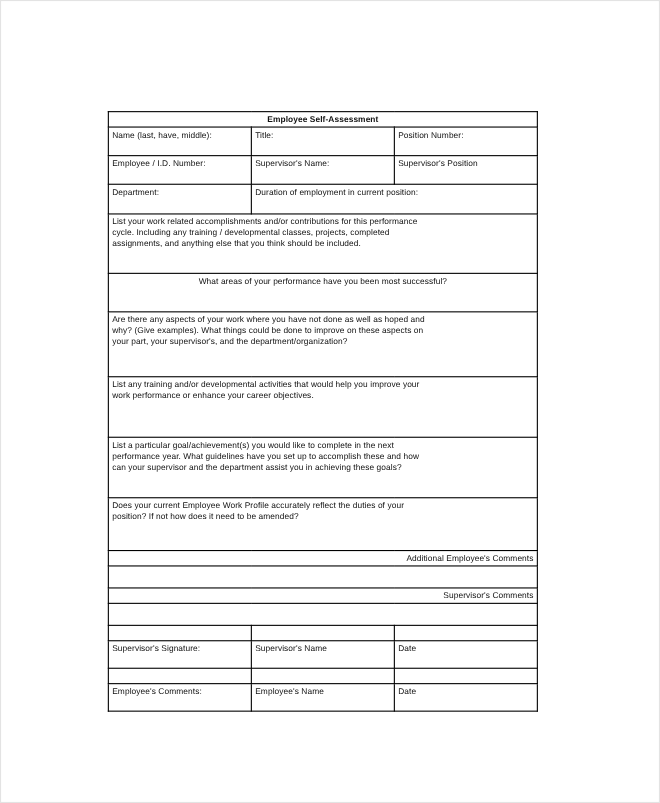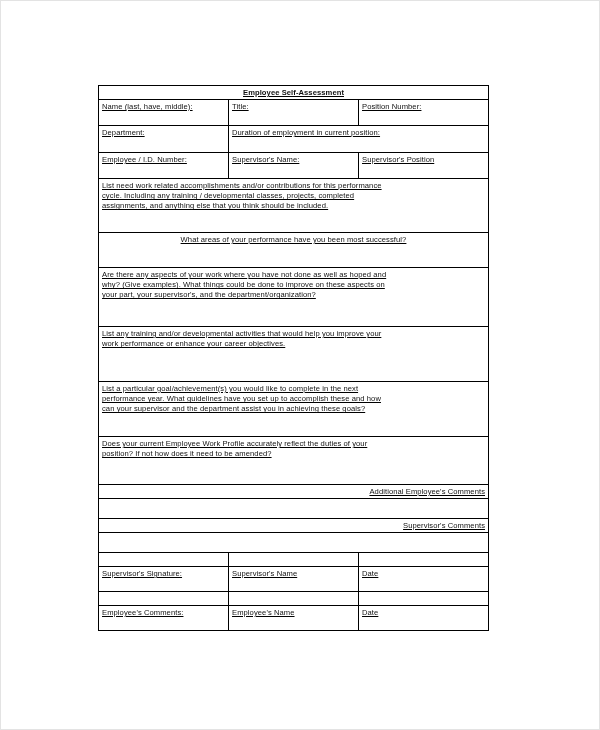--- a/index.html
+++ b/index.html
@@ -19,23 +19,22 @@
     box-sizing: border-box;
     width: 600px;
     height: 730px;
     background: #ffffff;
     border: 1px solid #e3e3e3;
     overflow: hidden;
   }
   .form-wrap {
     position: absolute;
     left: 97px;
-    top: 84px;
+    top: 100px;
     width: 390px;
-    text-decoration: underline;
   }
   table.form {
     width: 390px;
     border-collapse: collapse;
     table-layout: fixed;
   }
   table.form td {
     border: 1px solid #000000;
     vertical-align: top;
     padding: 2px 3px 0 3px;
@@ -89,33 +88,33 @@
           <td class="title-cell" colspan="3">Employee Self-Assessment</td>
         </tr>
 
         <tr>
           <td class="r-head">Name (last, have, middle):</td>
           <td class="r-head">Title:</td>
           <td class="r-head">Position Number:</td>
         </tr>
 
         <tr>
-          <td class="r-dept">Department:</td>
-          <td class="r-dept" colspan="2">Duration of employment in current position:</td>
-        </tr>
-
-        <tr>
           <td class="r-head">Employee / I.D. Number:</td>
           <td class="r-head">Supervisor's Name:</td>
           <td class="r-head">Supervisor's Position</td>
         </tr>
 
         <tr>
+          <td class="r-dept">Department:</td>
+          <td class="r-dept" colspan="2">Duration of employment in current position:</td>
+        </tr>
+
+        <tr>
           <td class="sec-tall" colspan="3">
-            <p class="txt nowrapline">List need work related accomplishments and/or contributions for this performance</p>
+            <p class="txt nowrapline">List your work related accomplishments and/or contributions for this performance</p>
             <p class="txt nowrapline">cycle.    Including  any  training  /  developmental  classes,  projects,  completed</p>
             <p class="txt nowrapline">assignments, and anything else that you think should be included.</p>
           </td>
         </tr>
 
         <tr>
           <td class="sec-mid" colspan="3">
             <p class="txt nowrapline">What areas of your performance have you been most successful?</p>
           </td>
         </tr>

